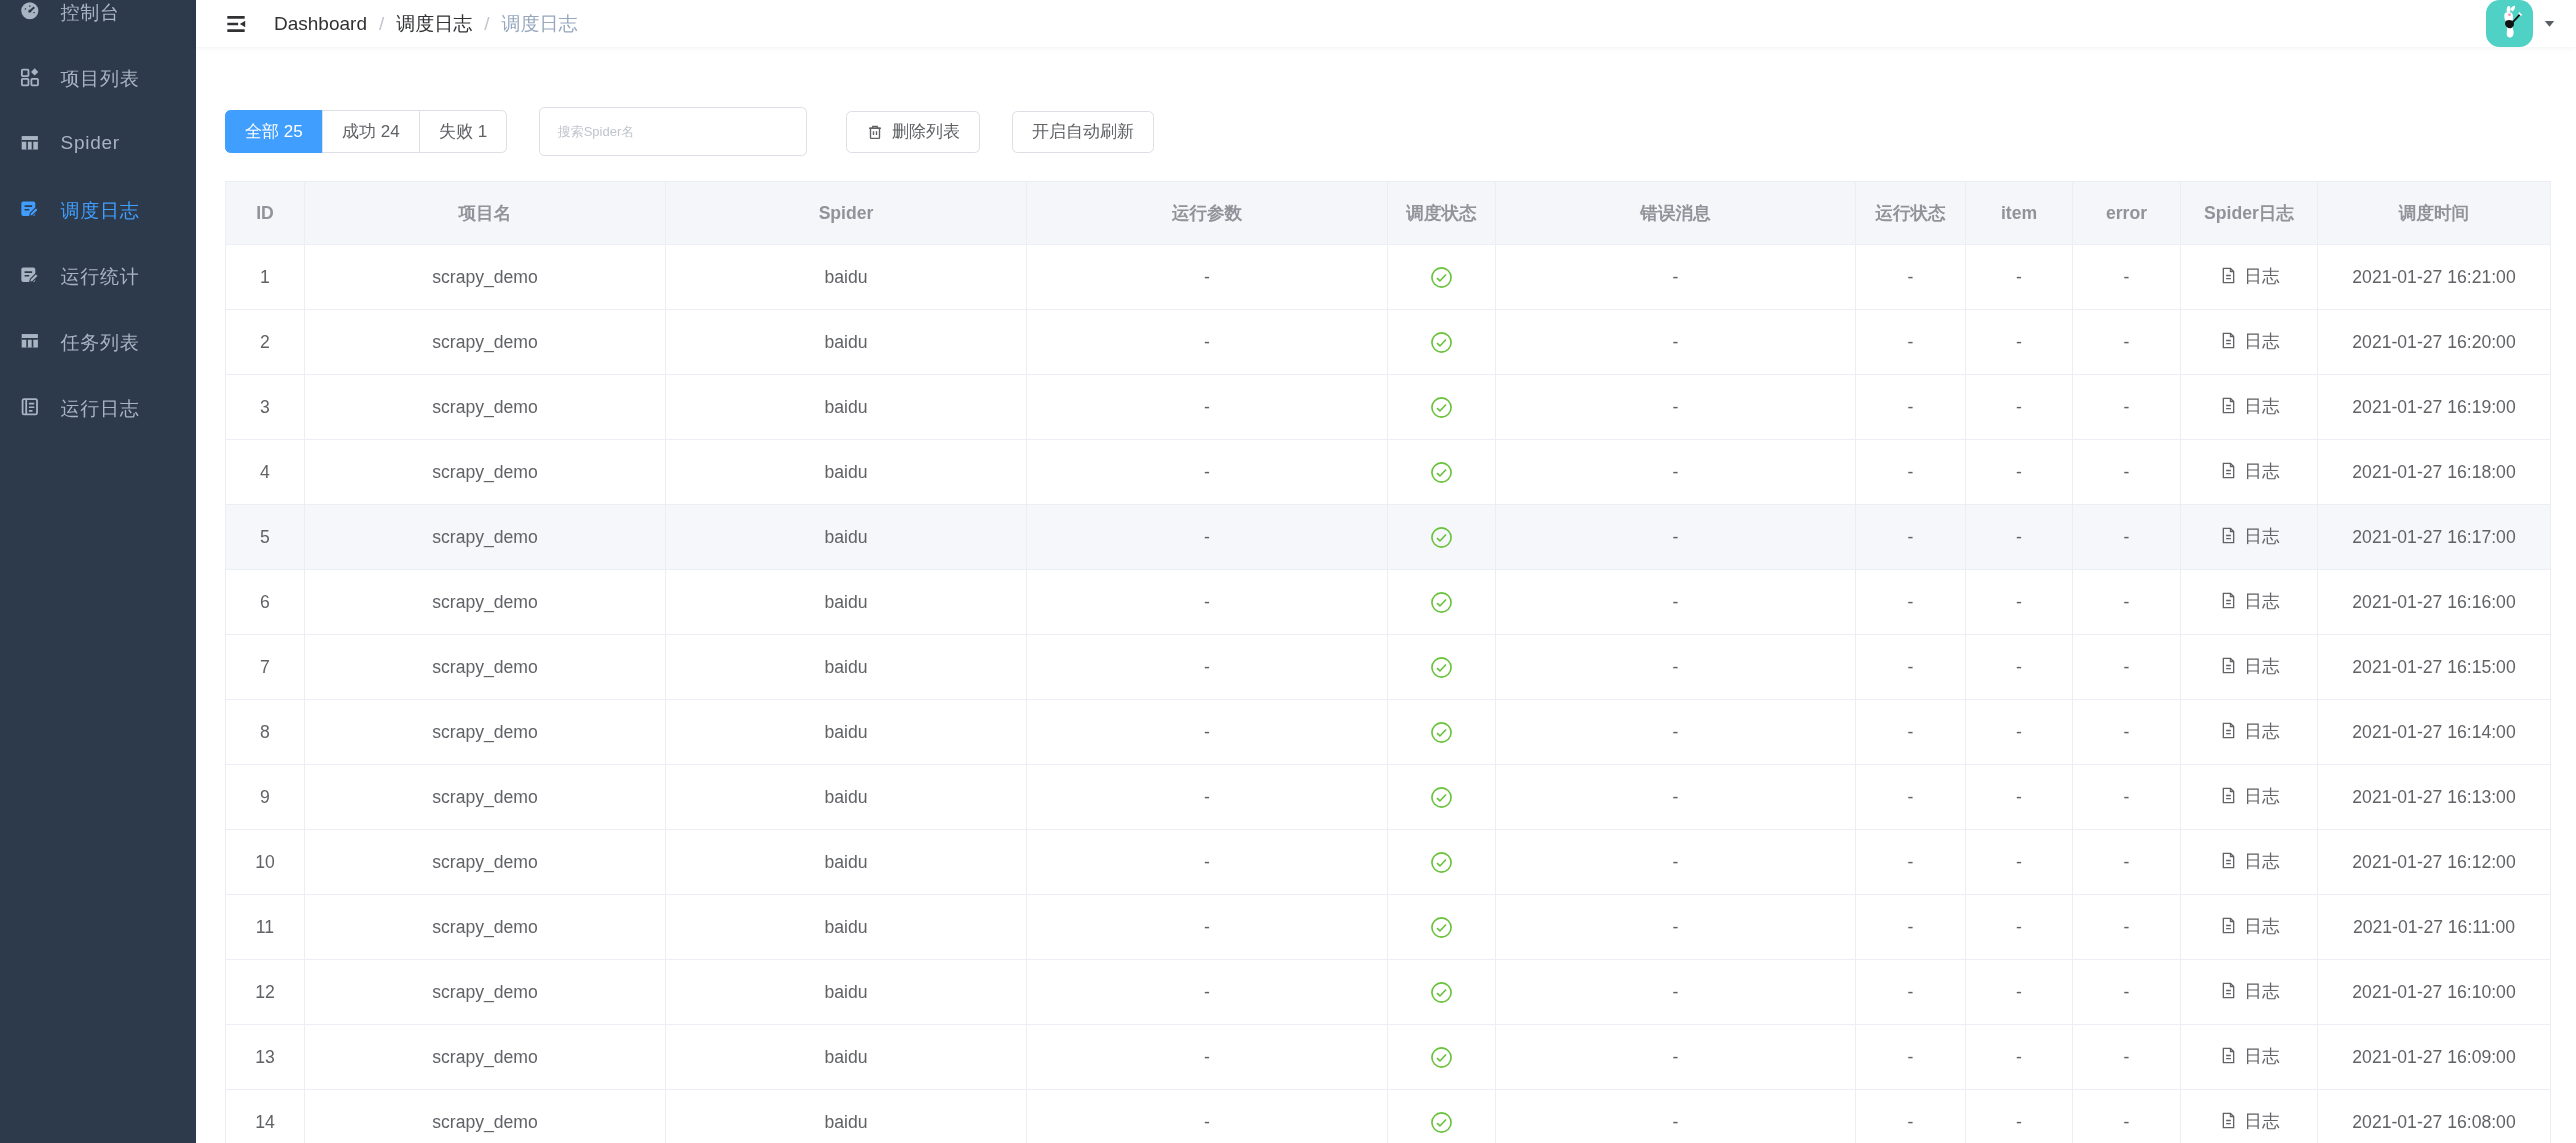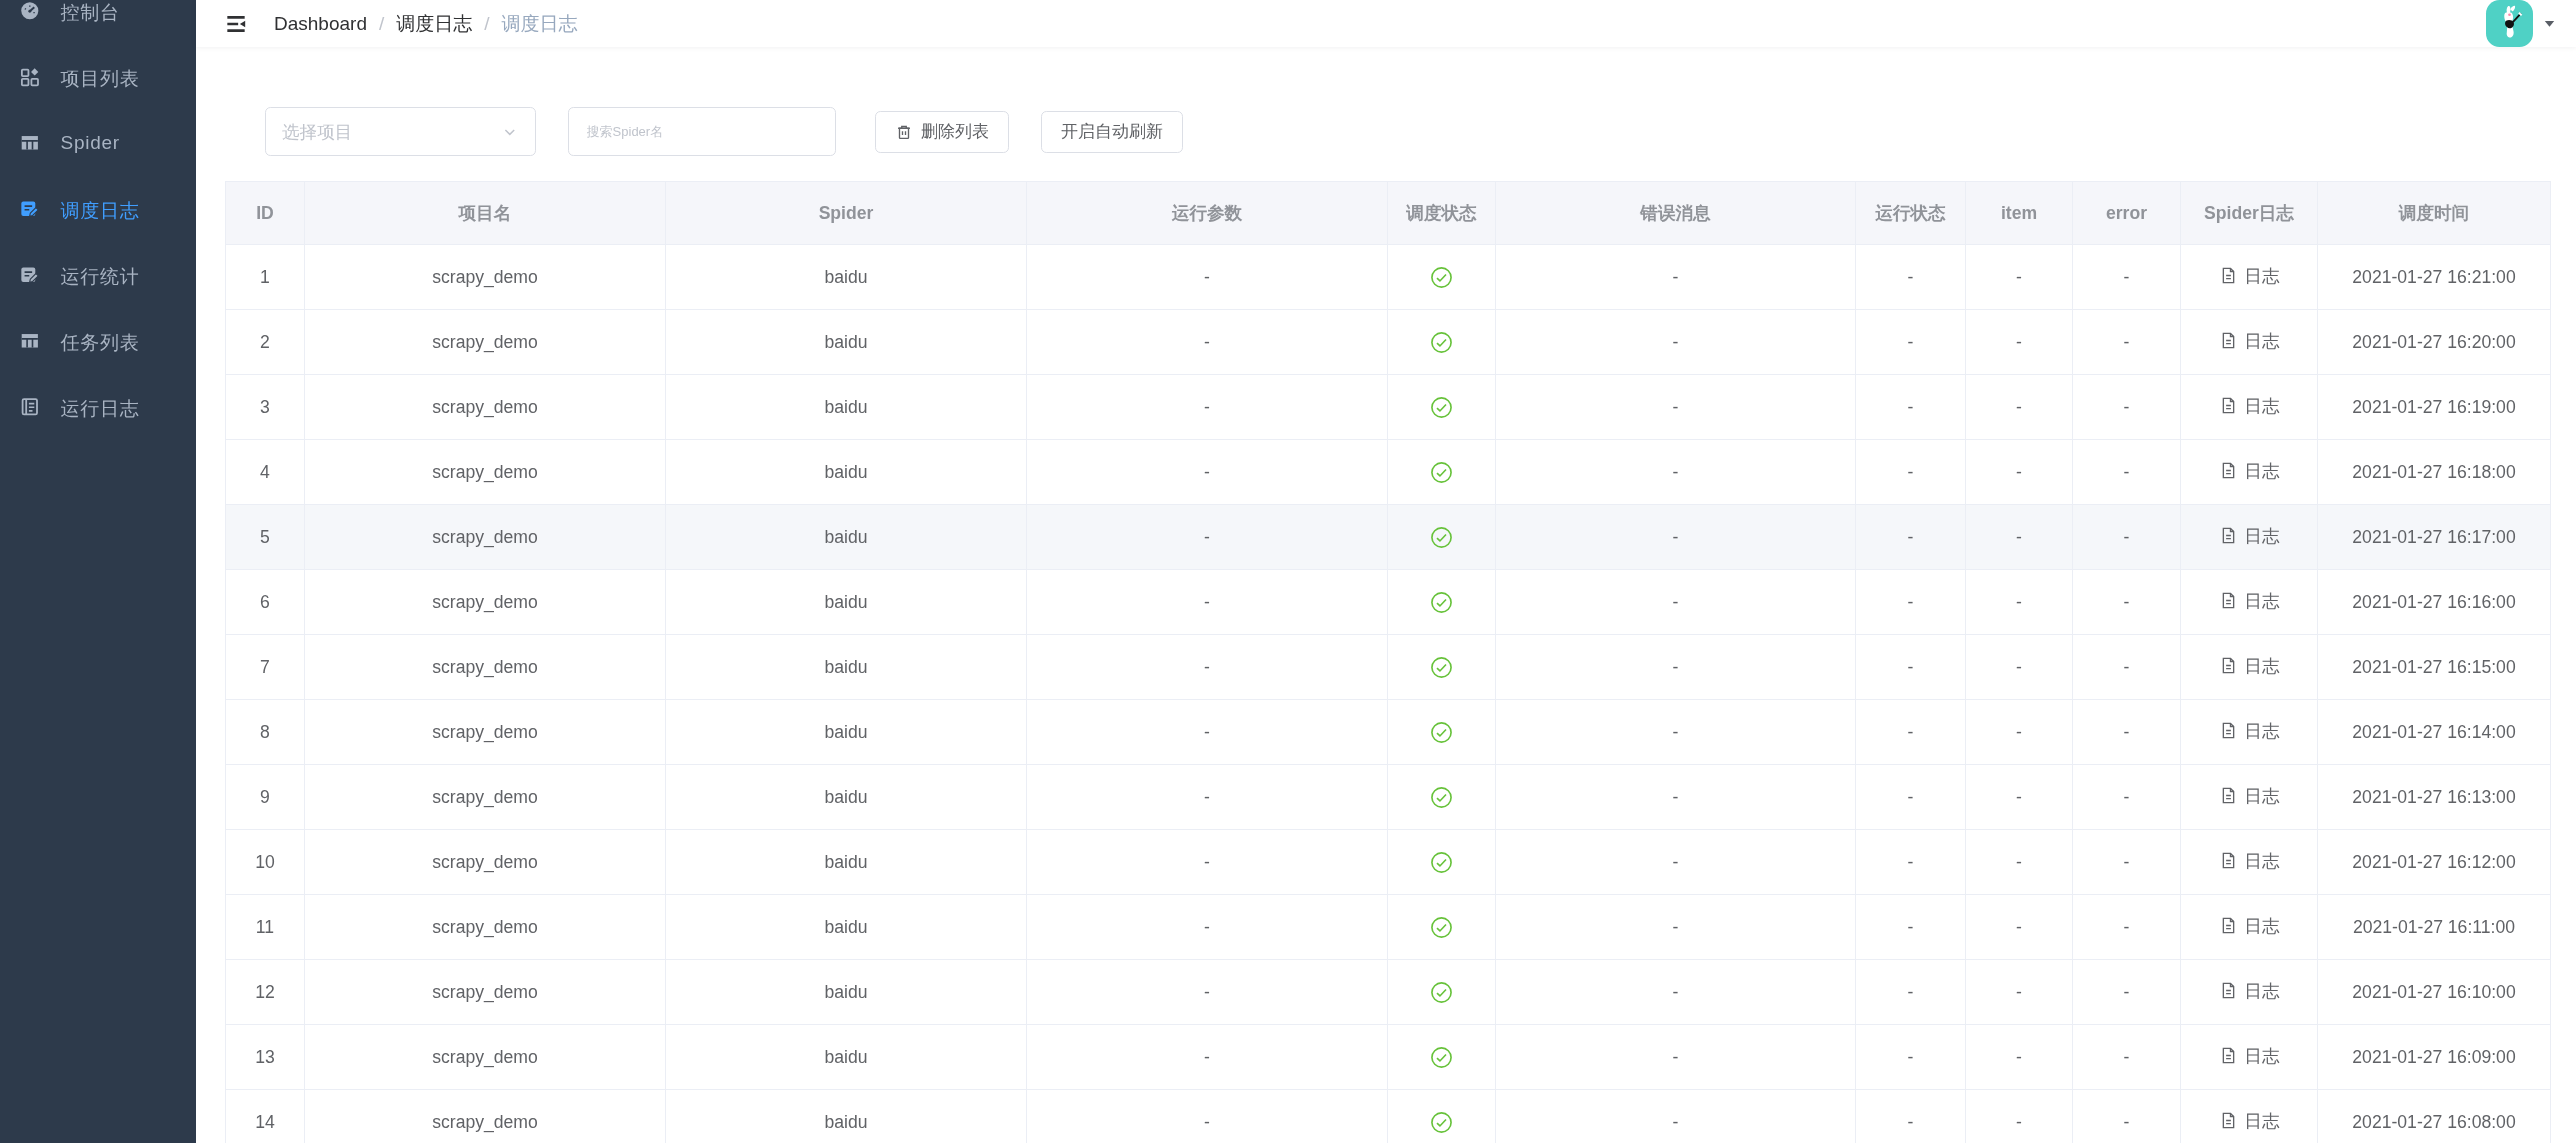--- a/index.html
+++ b/index.html
@@ -189,25 +189,24 @@
       <span class="caret">
         <svg viewBox="0 0 24 24">
             <path fill="#5a5e66" d="M4.5 8h15L12 17z"></path>
           </svg>
       </span>
     </header>
 
     <section class="content">
 
       <div class="toolbar">
-        <div class="select">
-          <span class="sel-ph">选择项目</span>
-          <svg viewBox="0 0 24 24">
-            <path d="M6 9.5l6 6 6-6" fill="none" stroke="#c0c4cc" stroke-width="2"></path>
-          </svg>
+        <div class="btn-group">
+          <button class="btn btn-primary">全部 25</button>
+          <button class="btn">成功 24</button>
+          <button class="btn">失败 1</button>
         </div>
         <input class="search" type="text" placeholder="搜索Spider名" style="">
         <button class="btn btn-plain btn-delete">
           <svg viewBox="0 0 24 24">
             <g fill="none" stroke="#606266" stroke-width="1.8">
               <path d="M4 7h16"></path>
                 <path d="M9 7V4.5h6V7"></path>
               <path d="M6 7h12v12.5a1 1 0 0 1-1 1H7a1 1 0 0 1-1-1z"></path>
               <path d="M10 11v5M14 11v5"></path>
             </g>

